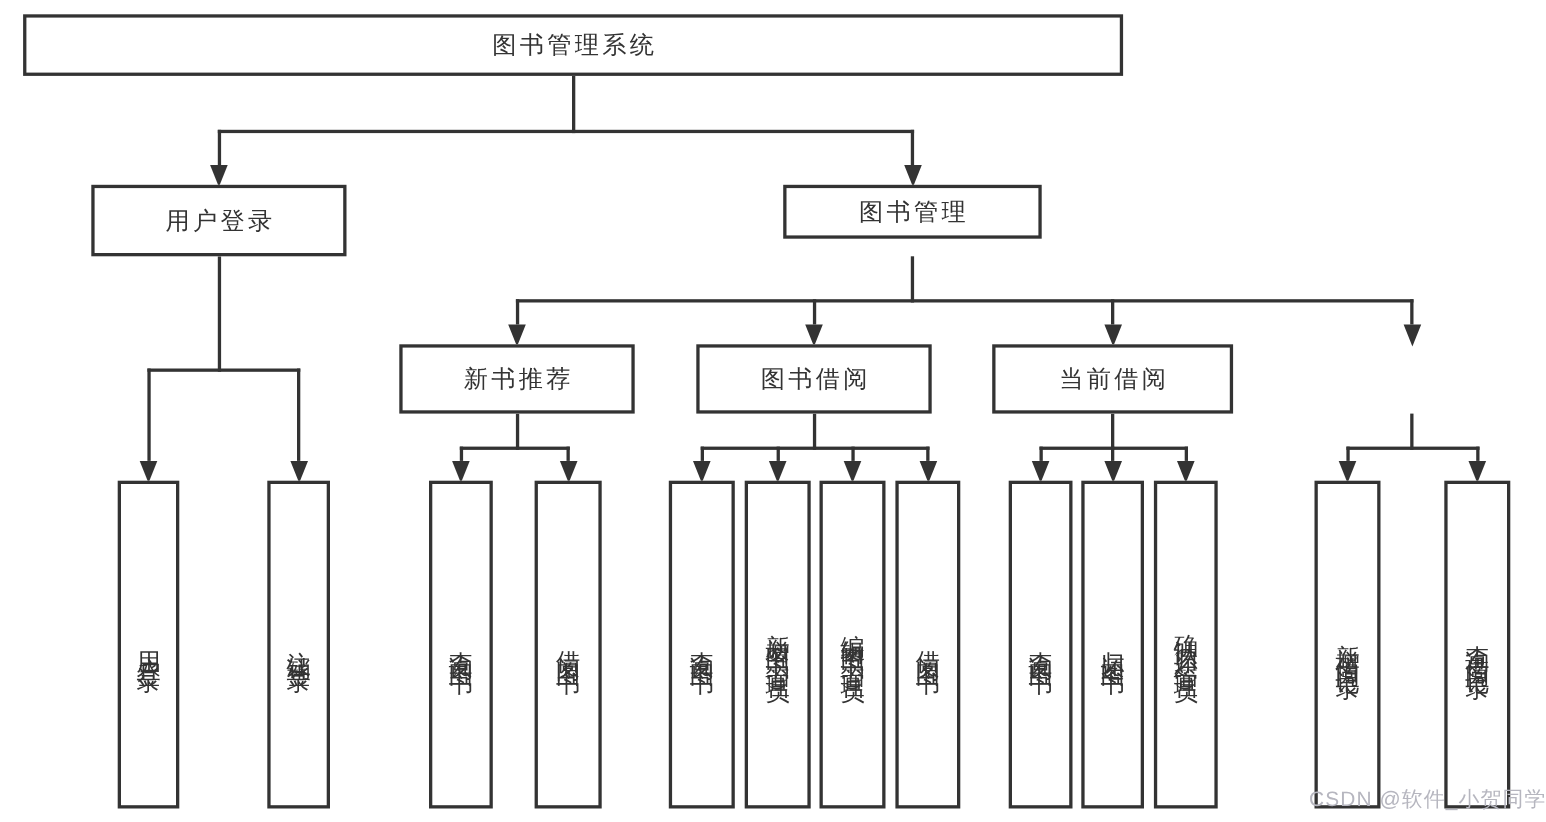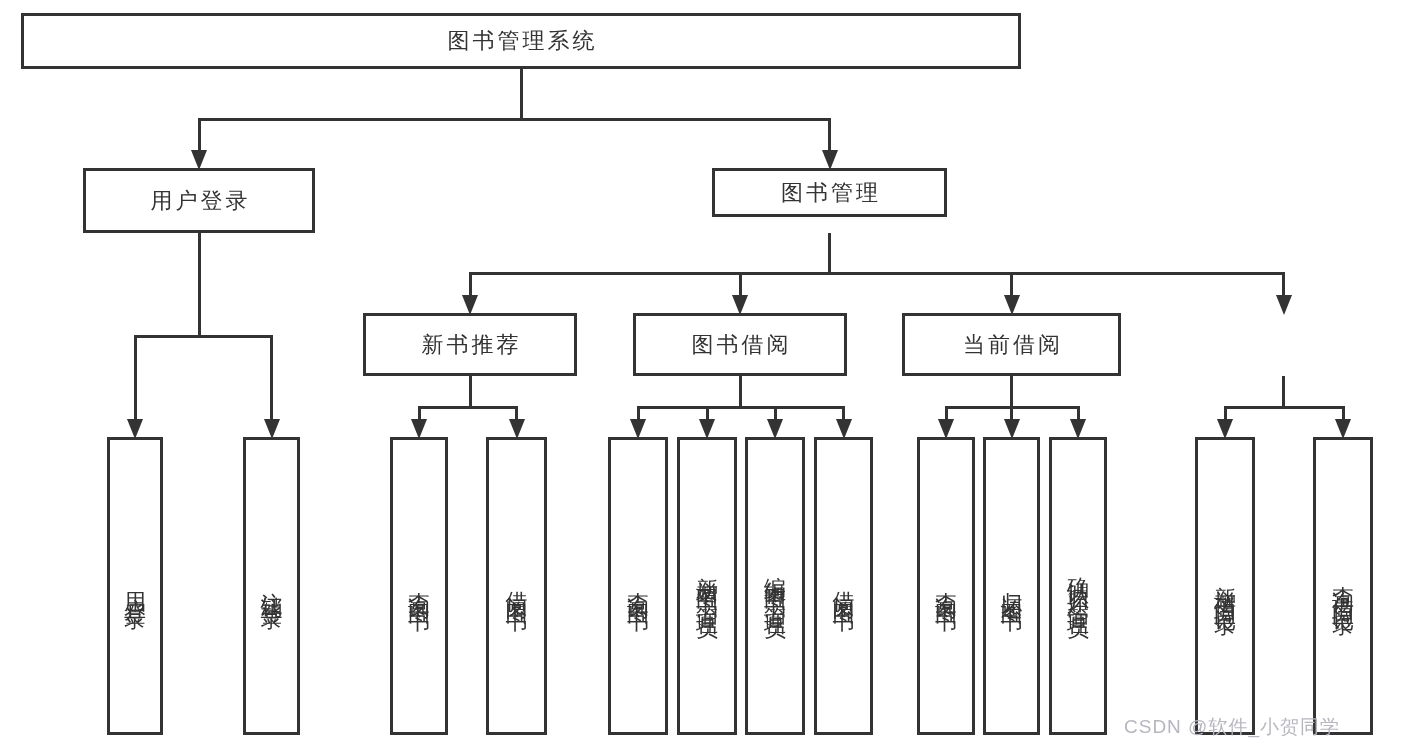--- a/index.html
+++ b/index.html
@@ -53,21 +53,21 @@
   .connector-arrowhead {
     position: absolute;
     width: 0;
     height: 0;
     border-left: 8px solid transparent;
     border-right: 8px solid transparent;
     border-top: 20px solid var(--line, #333333);
   }
   .watermark {
     position: absolute;
-    left: 1124px;
+    left: 1190px;
     top: 714px;
     z-index: 5;
     font-size: 19px;
     letter-spacing: 1px;
     color: var(--wm, #b8b8c0);
     white-space: nowrap;
   }
 </style>
 </head>
 <body>

